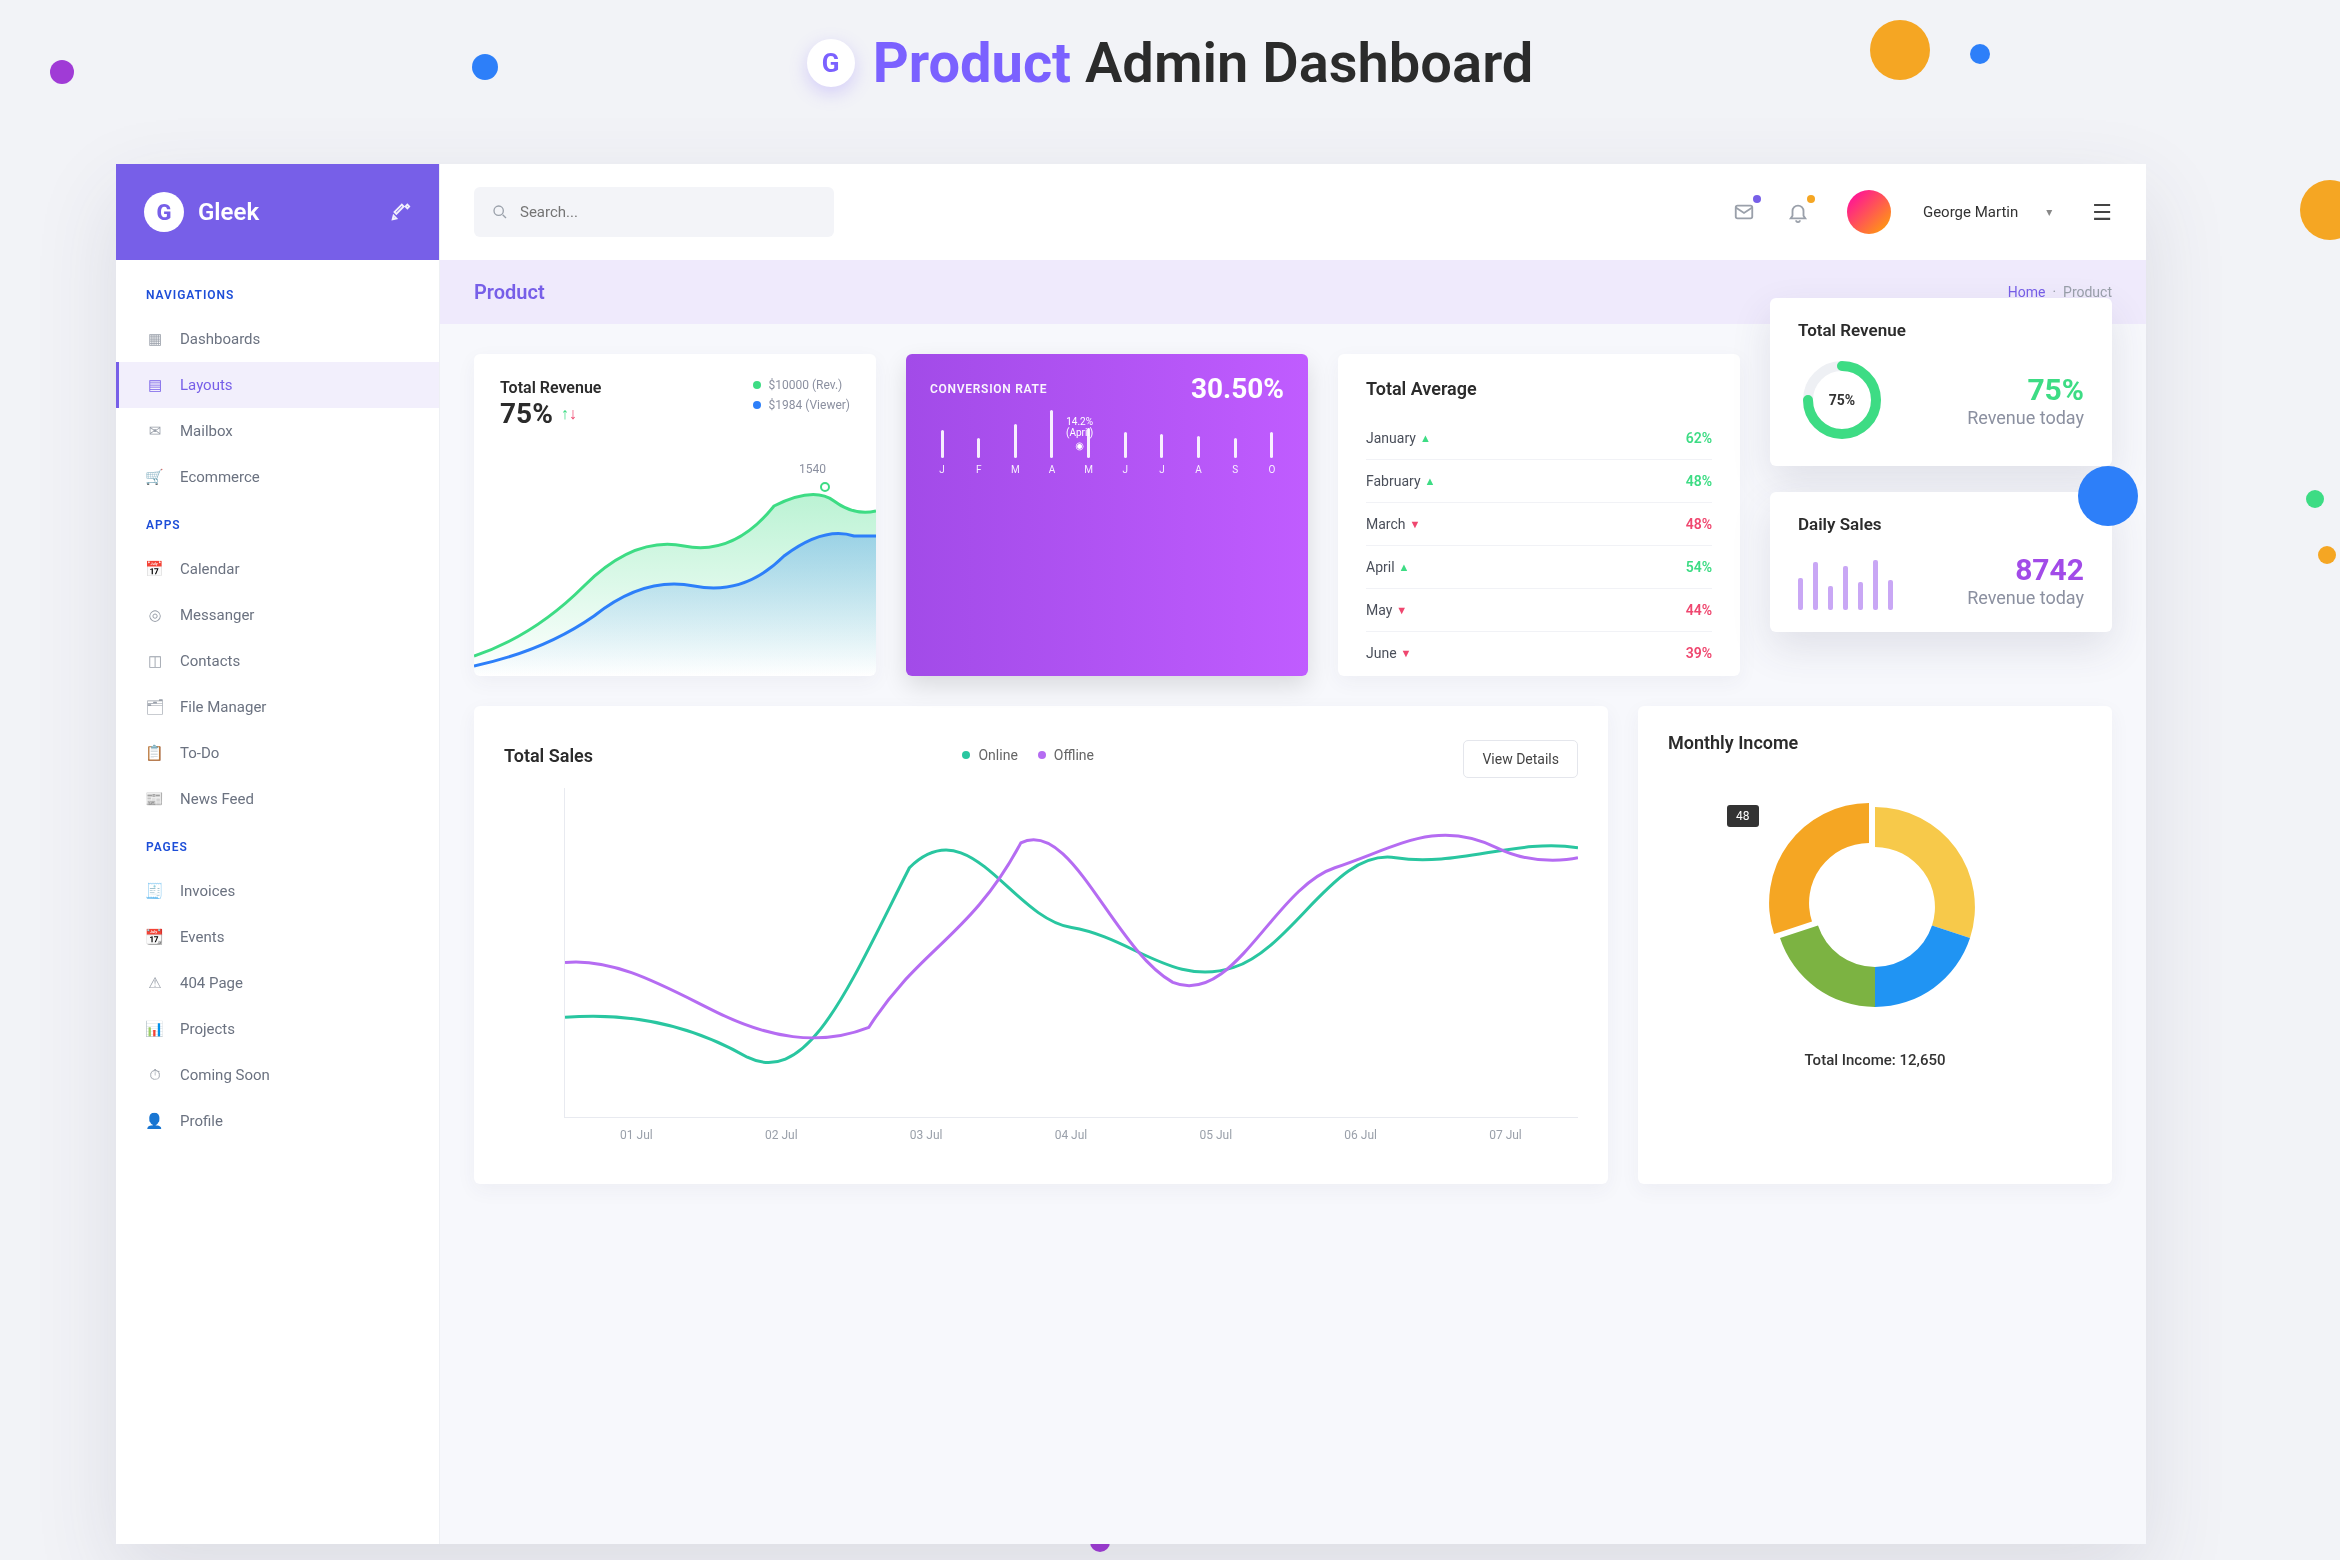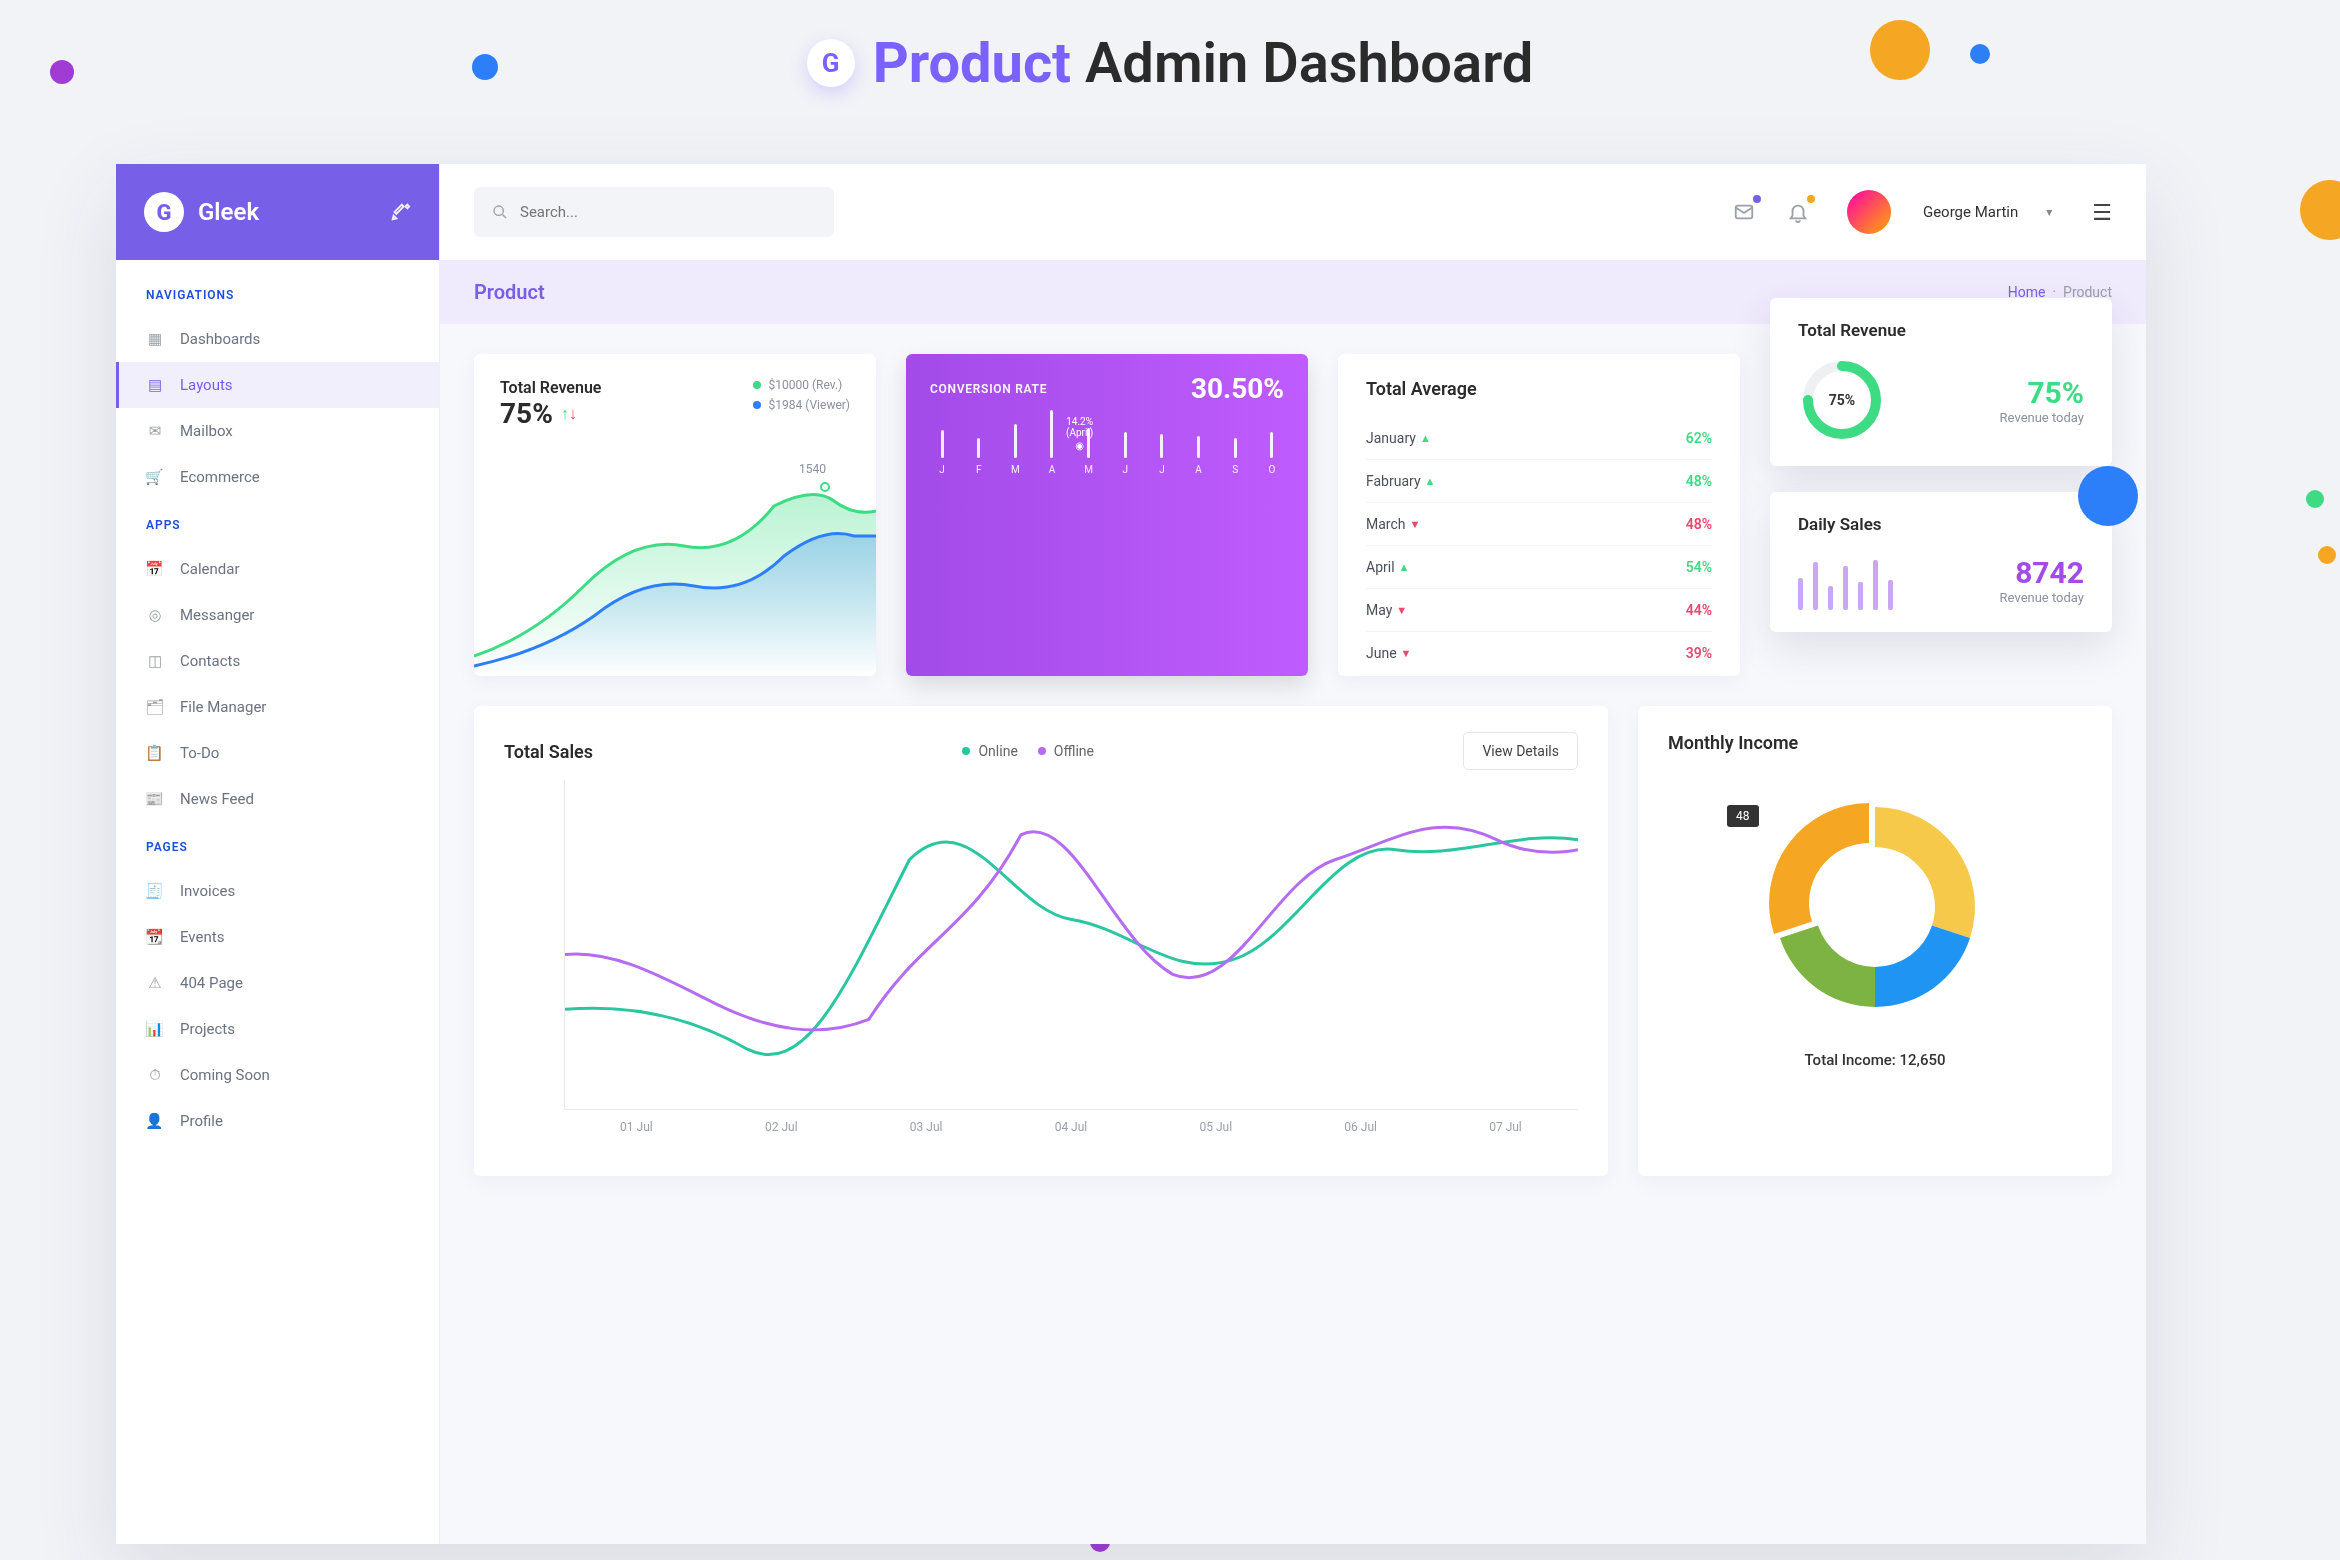--- a/index.html
+++ b/index.html
@@ -114,32 +114,32 @@
 .side-card { background: #fff; border-radius: 6px; box-shadow: 0 16px 40px rgba(60,60,90,.12); padding: 22px 28px; position: relative;}
 .side-card .t { font-size: 17px; font-weight: 600; color: #2b2b2b;}
 .side-card.first { margin-top: -56px; }
 .side-card .body { display: flex; justify-content: space-between; align-items: center; margin-top: 16px;}
 .ring-wrap { position: relative; width: 88px; height: 88px;}
 .ring-wrap .pct { position: absolute; inset: 0; display: flex; align-items: center; justify-content: center; font-size: 14px; font-weight: 700; color: #333;}
 .side-card .big { text-align: right;}
 .side-card .big .num { font-size: 30px; font-weight: 700;}
 .side-card .big .num.green { color: #3ddc84;}
 .side-card .big .num.purple { color: #a24be8;}
-.side-card .big .sub { font-size: 13px; color: #8b90a0; padding-left: 40px;}
+.side-card .big .sub { font-size: 18px; color: #8b90a0; padding-left: 40px;}
 .side-card .minibars { display: flex; align-items: flex-end; gap: 10px; height: 60px;}
 .side-card .minibars .b { width: 5px; background: #c9a7f5; border-radius: 2px;}
 .blue-circle { position: absolute; top: -26px; right: -26px; width: 60px; height: 60px; background: #2d7ff9; border-radius: 50%;}
 
 
 .sales-card { flex: 1; padding: 26px 30px;}
 .sales-head { display: flex; justify-content: space-between; align-items: center;}
 .sales-head .t { font-size: 18px; font-weight: 600; color: #2b2b2b;}
 .sales-head .legend { display: flex; gap: 20px; font-size: 14px; color: #666;}
 .sales-head .legend .item { display: flex; align-items: center; gap: 8px;}
-.btn { border: 1px solid #e4e6ec; background: #fff; border-radius: 5px; padding: 10px 18px; font-size: 14px; color: #444; cursor: pointer;}
+.btn { border: 1px solid #e4e6ec; background: #fff; border-radius: 5px; padding: 10px 18px; font-size: 14px; color: #444; cursor: pointer; margin-top: 8px;}
 .sales-chart { position: relative; height: 370px; margin-top: 10px;}
 .sales-chart .y-axis { position: absolute; left: 0; top: 0; bottom: 40px; width: 54px; display: flex; flex-direction: column; justify-content: space-between; font-size: 12px; color: #9aa0aa; text-align: right;}
 .sales-chart .plot { position: absolute; left: 60px; right: 0; top: 0; bottom: 40px; border-left: 1px solid #e8eaf0; border-bottom: 1px solid #e8eaf0;}
 .sales-chart .x-axis { position: absolute; left: 60px; right: 0; bottom: 0; height: 30px; display: flex; justify-content: space-around; font-size: 12px; color: #9aa0aa;}
 
 .income-card { width: 474px; padding: 26px 30px; position: relative;}
 .income-card .t { font-size: 18px; font-weight: 600; color: #2b2b2b;}
 .donut-wrap { position: relative; width: 260px; height: 260px; margin: 24px auto 14px auto;}
 .donut-badge { position: absolute; top: 28px; left: -18px; background: #333; color: #fff; font-size: 12px; padding: 4px 9px; border-radius: 3px;}
 .income-foot { text-align: center; font-size: 15px; color: #333; font-weight: 500;}

